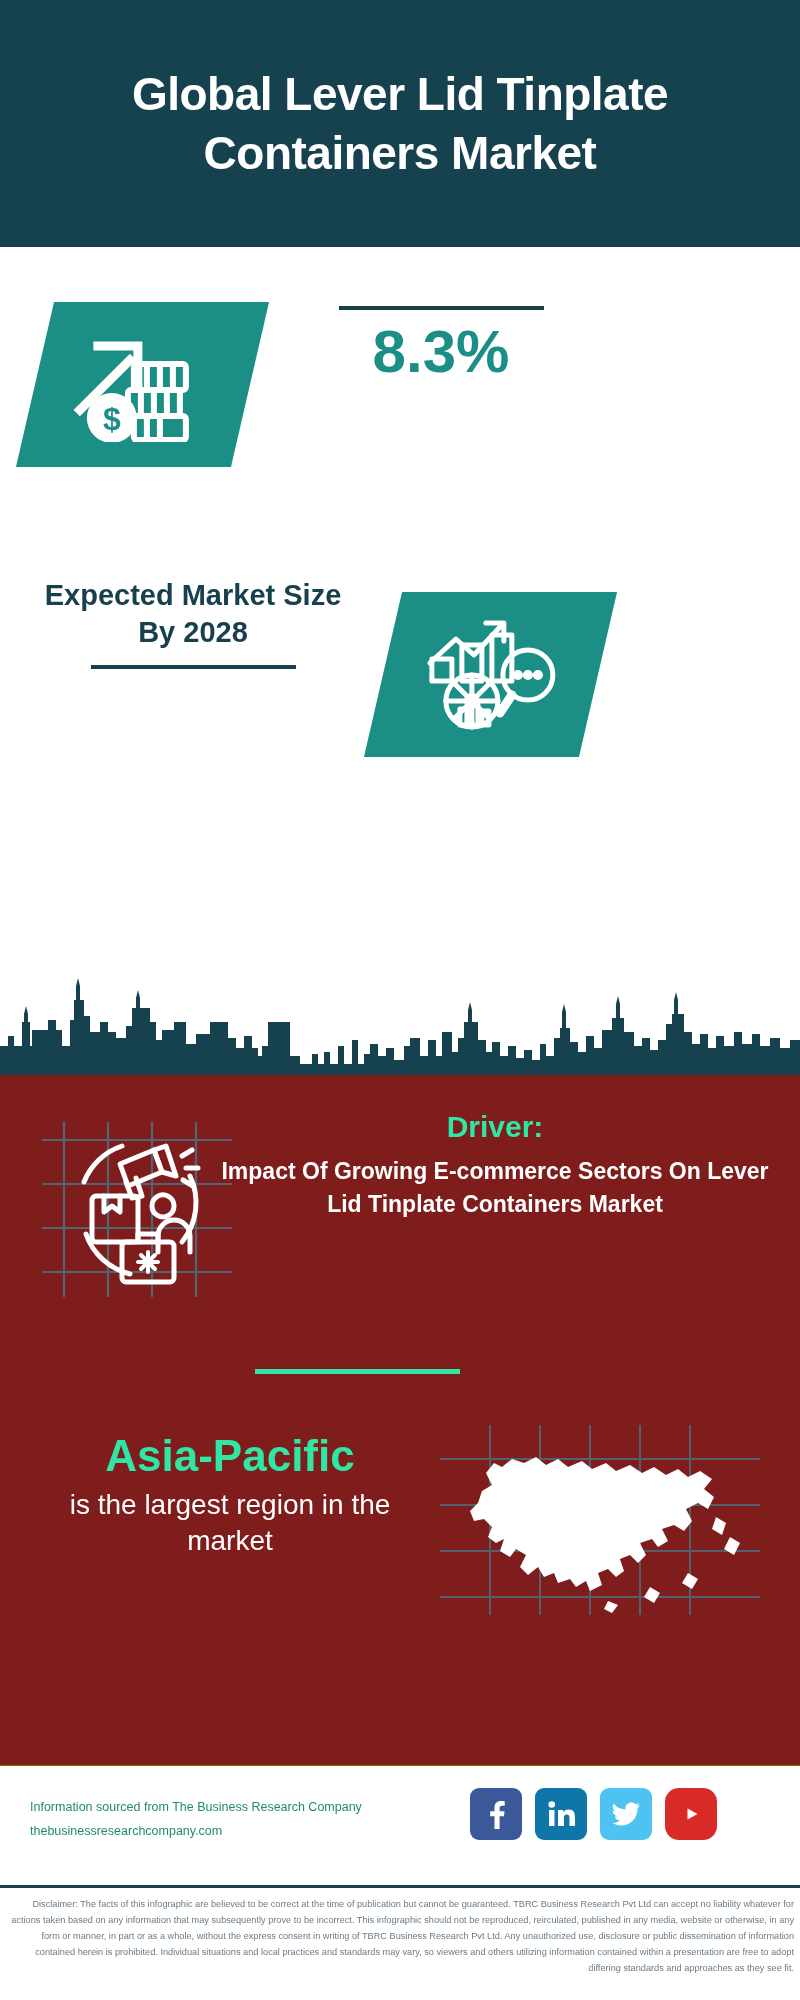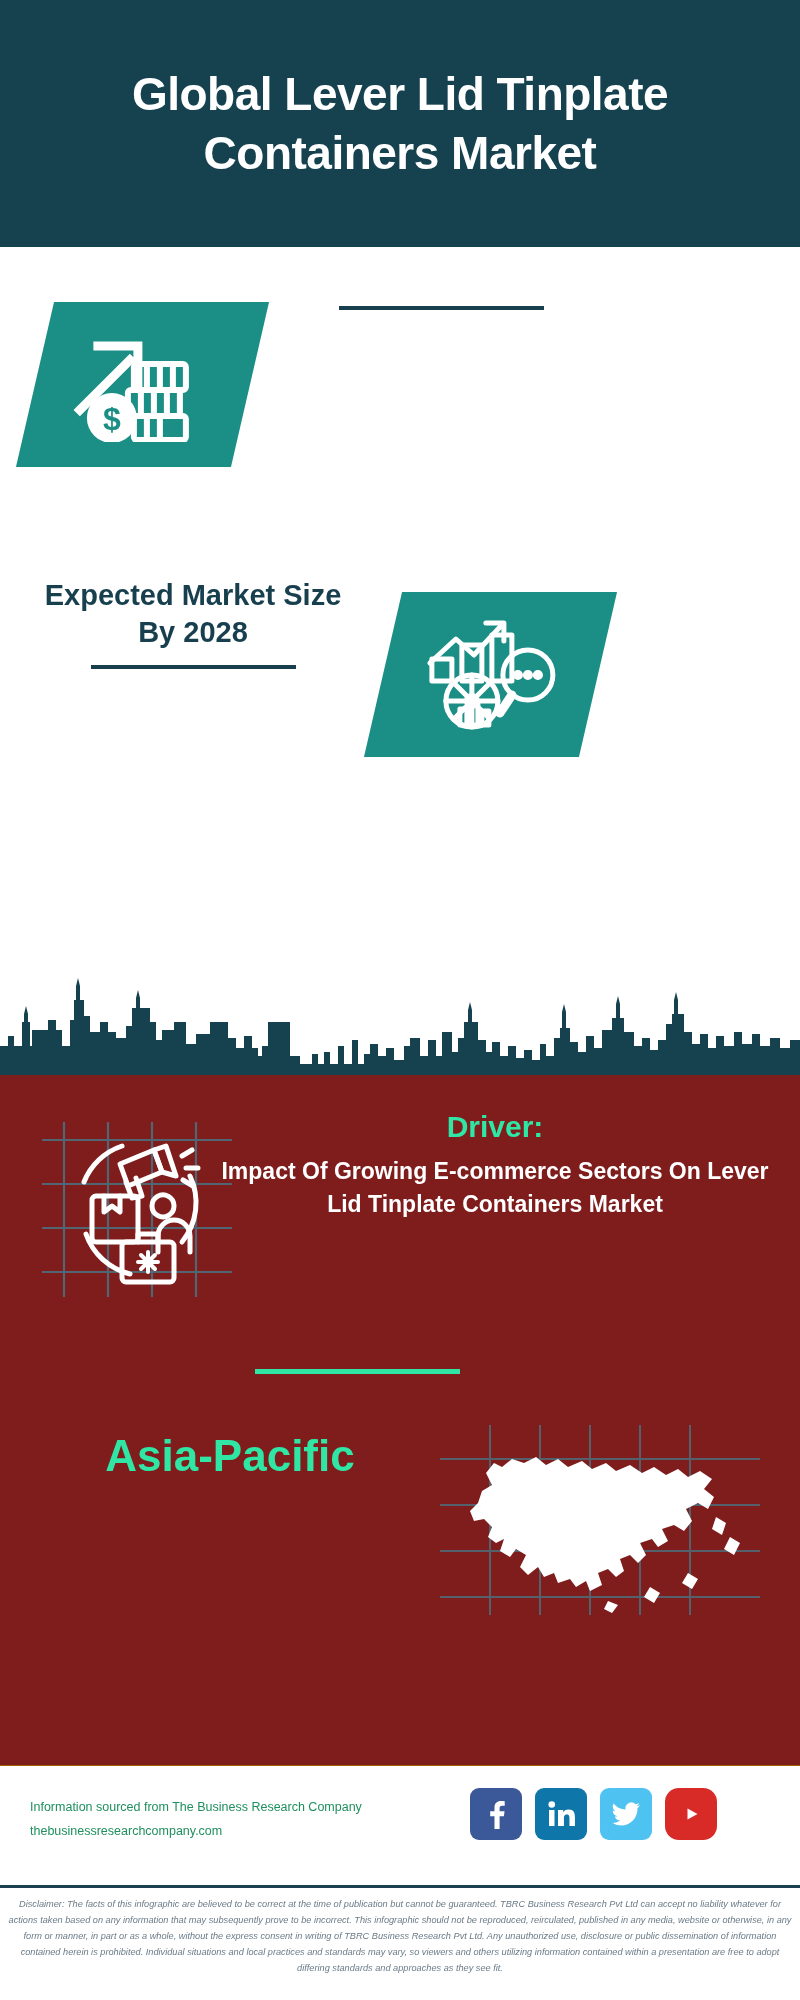--- a/index.html
+++ b/index.html
@@ -126,21 +126,21 @@
   .soc.yt{background:#d82b28;border-radius:14px;}
   .soc svg{display:block;}
 
   
   .disclaimer{
     position:absolute;left:0;top:1885px;width:800px;height:115px;background:#ffffff;
     border-top:3px solid #1c3f52;
   }
   .disclaimer p{
     margin:0;padding:8px 6px 0 6px;
-    color:#6a7b88;font-size:9.2px;line-height:1.74;text-align:center;font-style:italic;
+    color:#6a7b88;font-size:9.2px;line-height:1.74;text-align:right;
   }
 </style>
 </head>
 <body>
 
 <div class="page">
 
   <div class="header">
     <h1 class="header-title">Global Lever Lid Tinplate Containers Market</h1>
   </div>
@@ -168,20 +168,21 @@
             <line x1="92" y1="92" x2="92" y2="116"></line>
           </g>
           <circle cx="44" cy="94" r="25" fill="#ffffff"></circle>
           <text x="44" y="106" font-family="Liberation Sans, sans-serif" font-size="32" font-weight="bold" fill="#1b8f85" text-anchor="middle">$</text>
         </svg>
       </span>
     </div>
 
     <div class="stat-text growth-text">
       <div class="rule"></div>
+      <p class="val">8.3%</p>
     </div>
 
     <div class="tile tile-size">
       <span class="glyph">
         <svg width="150" height="120" viewBox="0 0 150 120">
           <g fill="none" stroke="#ffffff" stroke-width="5" stroke-linecap="round" stroke-linejoin="round">
             <path d="M14 50 L40 26 L58 42 L86 12"></path>
             <path d="M70 10 L88 10 L88 28"></path>
             <rect x="16" y="46" width="20" height="22"></rect>
             <rect x="46" y="32" width="20" height="36"></rect>
@@ -278,20 +279,21 @@
         <p class="driver-label">Driver:</p>
         <p class="driver-body">Impact Of Growing E-commerce Sectors On Lever Lid Tinplate Containers Market</p>
       </div>
     </div>
 
     <div class="mid-rule"></div>
 
     <div class="region-row">
       <div class="region-copy">
         <p class="region-name">Asia-Pacific</p>
+        <p class="region-sub">is the largest region in the market</p>
       </div>
       <div class="region-map">
         <svg width="320" height="190" viewBox="0 0 320 190">
           <g stroke="#4a7282" stroke-width="2" opacity="0.8">
             <line x1="50" y1="0" x2="50" y2="190"></line>
             <line x1="100" y1="0" x2="100" y2="190"></line>
             <line x1="150" y1="0" x2="150" y2="190"></line>
             <line x1="200" y1="0" x2="200" y2="190"></line>
             <line x1="250" y1="0" x2="250" y2="190"></line>
             <line x1="0" y1="34" x2="320" y2="34"></line>

